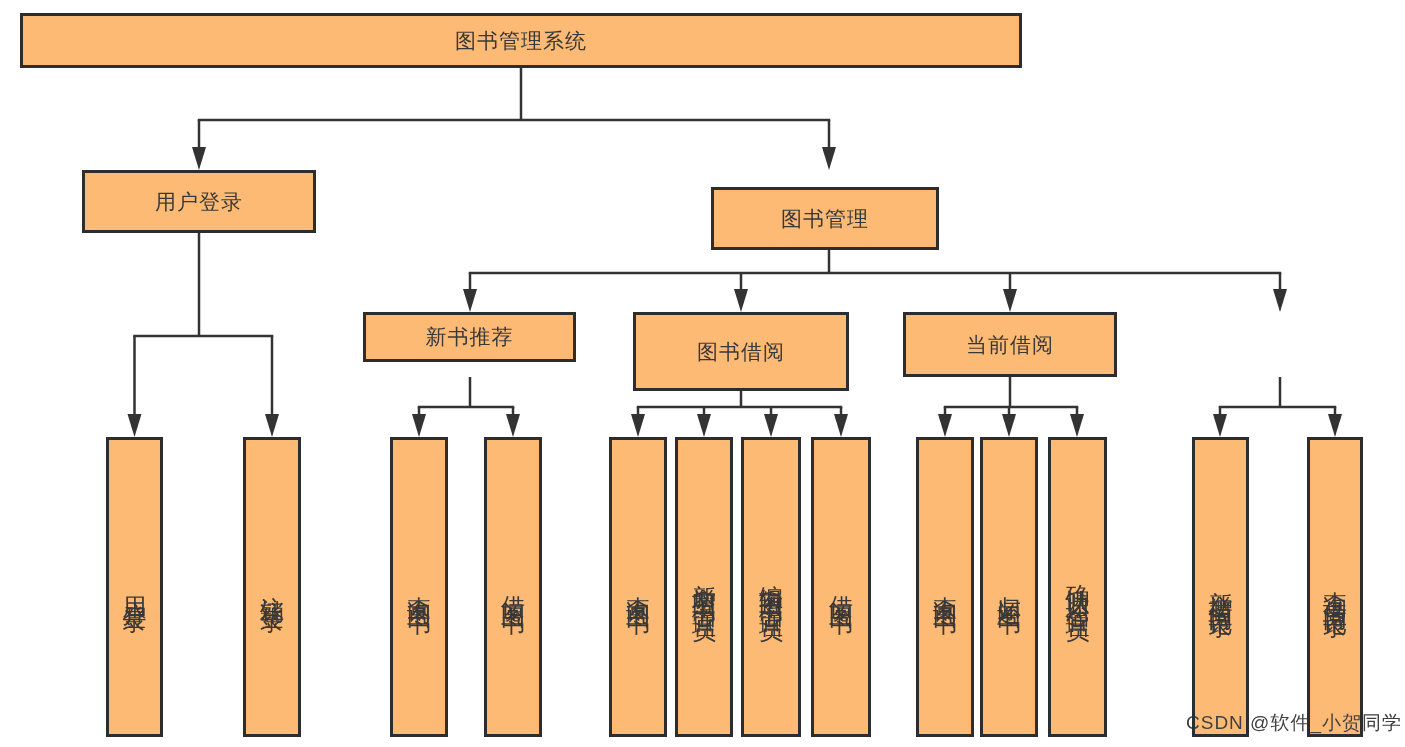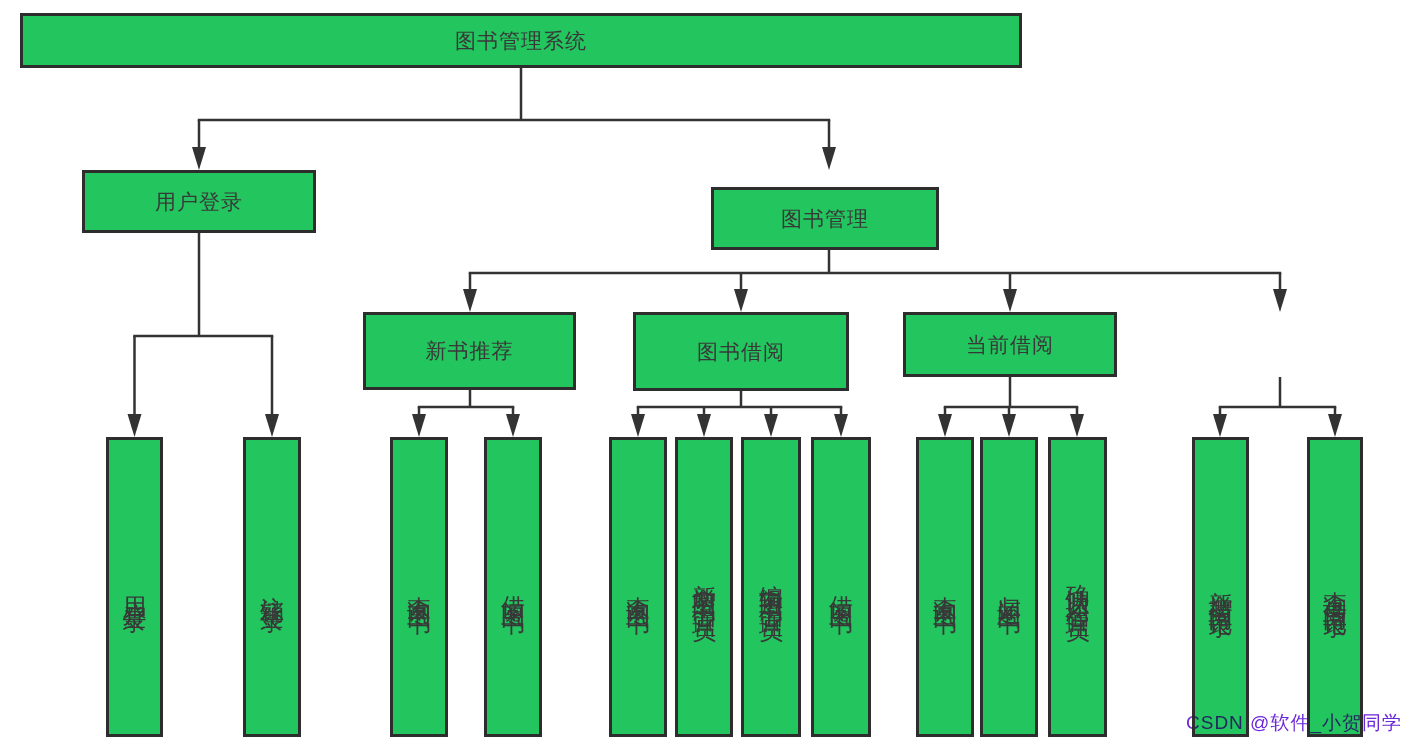--- a/index.html
+++ b/index.html
@@ -12,21 +12,21 @@
     overflow: hidden;
   }
   #connectors {
     position: absolute;
     left: 0; top: 0;
     z-index: 0;
   }
   .box {
     position: absolute;
     box-sizing: border-box;
-    background: #22c55e;
+    background: #fdba74;
     border: 3px solid #2d2d2d;
     display: flex;
     align-items: center;
     justify-content: center;
     color: #383838;
     z-index: 1;
     text-align: center;
   }
   .h-box {
     font-size: 21px;
@@ -39,21 +39,21 @@
     font-size: 24px;
     letter-spacing: 5px;
     line-height: 1;
   }
   .watermark {
     position: absolute;
     left: 1186px;
     top: 710px;
     font-size: 19px;
     letter-spacing: 1px;
-    color: #6d28d9;
+    color: #404040;
     white-space: nowrap;
     z-index: 2;
     mix-blend-mode: darken;
   }
 </style>
 </head>
 <body>
 
 <div id="canvas">
 
@@ -110,21 +110,21 @@
       <polygon points="1213,414 1227,414 1220,437" fill="#333333"></polygon>
       <line x1="1335" y1="407" x2="1335" y2="419" stroke="#333333" stroke-width="2.5"></line>
       <polygon points="1328,414 1342,414 1335,437" fill="#333333"></polygon>
     </svg>
 
   <div class="box h-box" style="left:20px;top:13px;width:1002px;height:55px">图书管理系统</div>
 
   <div class="box h-box" style="left:82px;top:170px;width:234px;height:63px">用户登录</div>
   <div class="box h-box" style="left:711px;top:187px;width:228px;height:63px">图书管理</div>
 
-  <div class="box h-box" style="left:363px;top:312px;width:213px;height:78px">新书推荐</div>
+  <div class="box h-box" style="left:363px;top:312px;width:213px;height:50px">新书推荐</div>
   <div class="box h-box" style="left:633px;top:312px;width:216px;height:79px">图书借阅</div>
   <div class="box h-box" style="left:903px;top:312px;width:214px;height:65px">当前借阅</div>
 
   <div class="box v-box" style="left:106px;top:437px;width:57px;height:300px">用户登录</div>
   <div class="box v-box" style="left:243px;top:437px;width:58px;height:300px">注销登录</div>
 
   <div class="box v-box" style="left:390px;top:437px;width:58px;height:300px">查询图书</div>
   <div class="box v-box" style="left:484px;top:437px;width:58px;height:300px">借阅图书</div>
 
   <div class="box v-box" style="left:609px;top:437px;width:58px;height:300px">查询图书</div>

